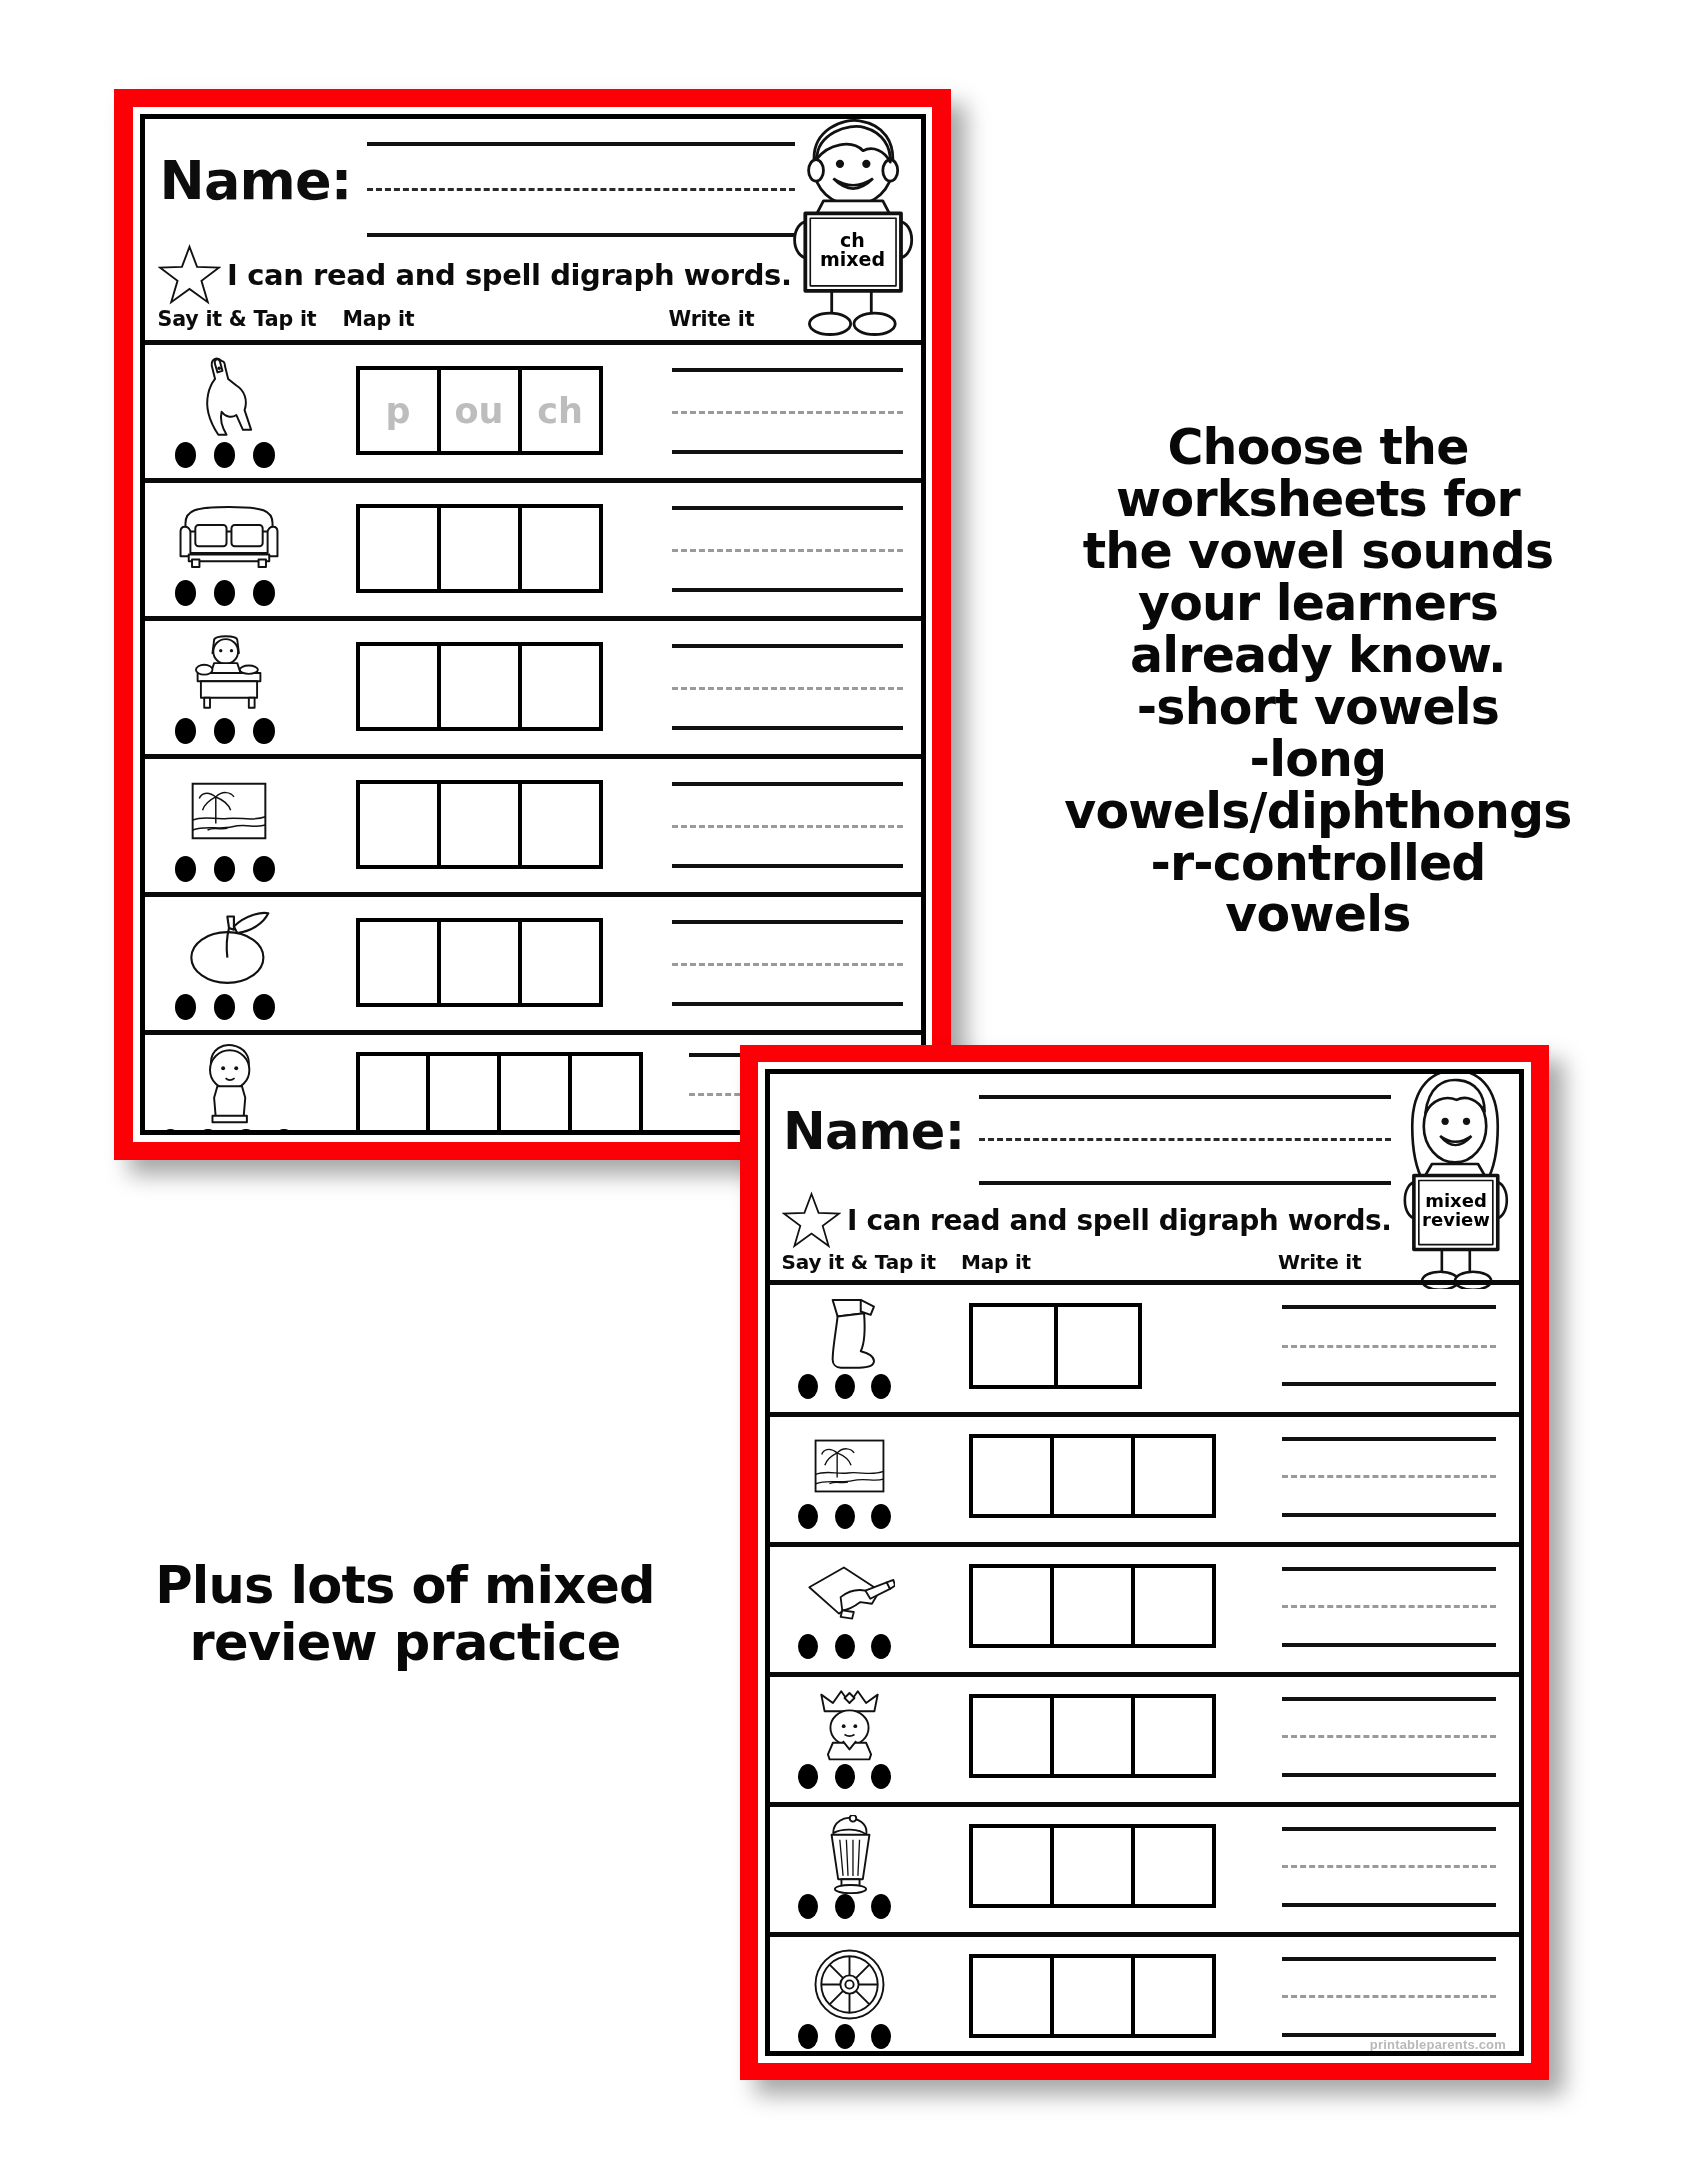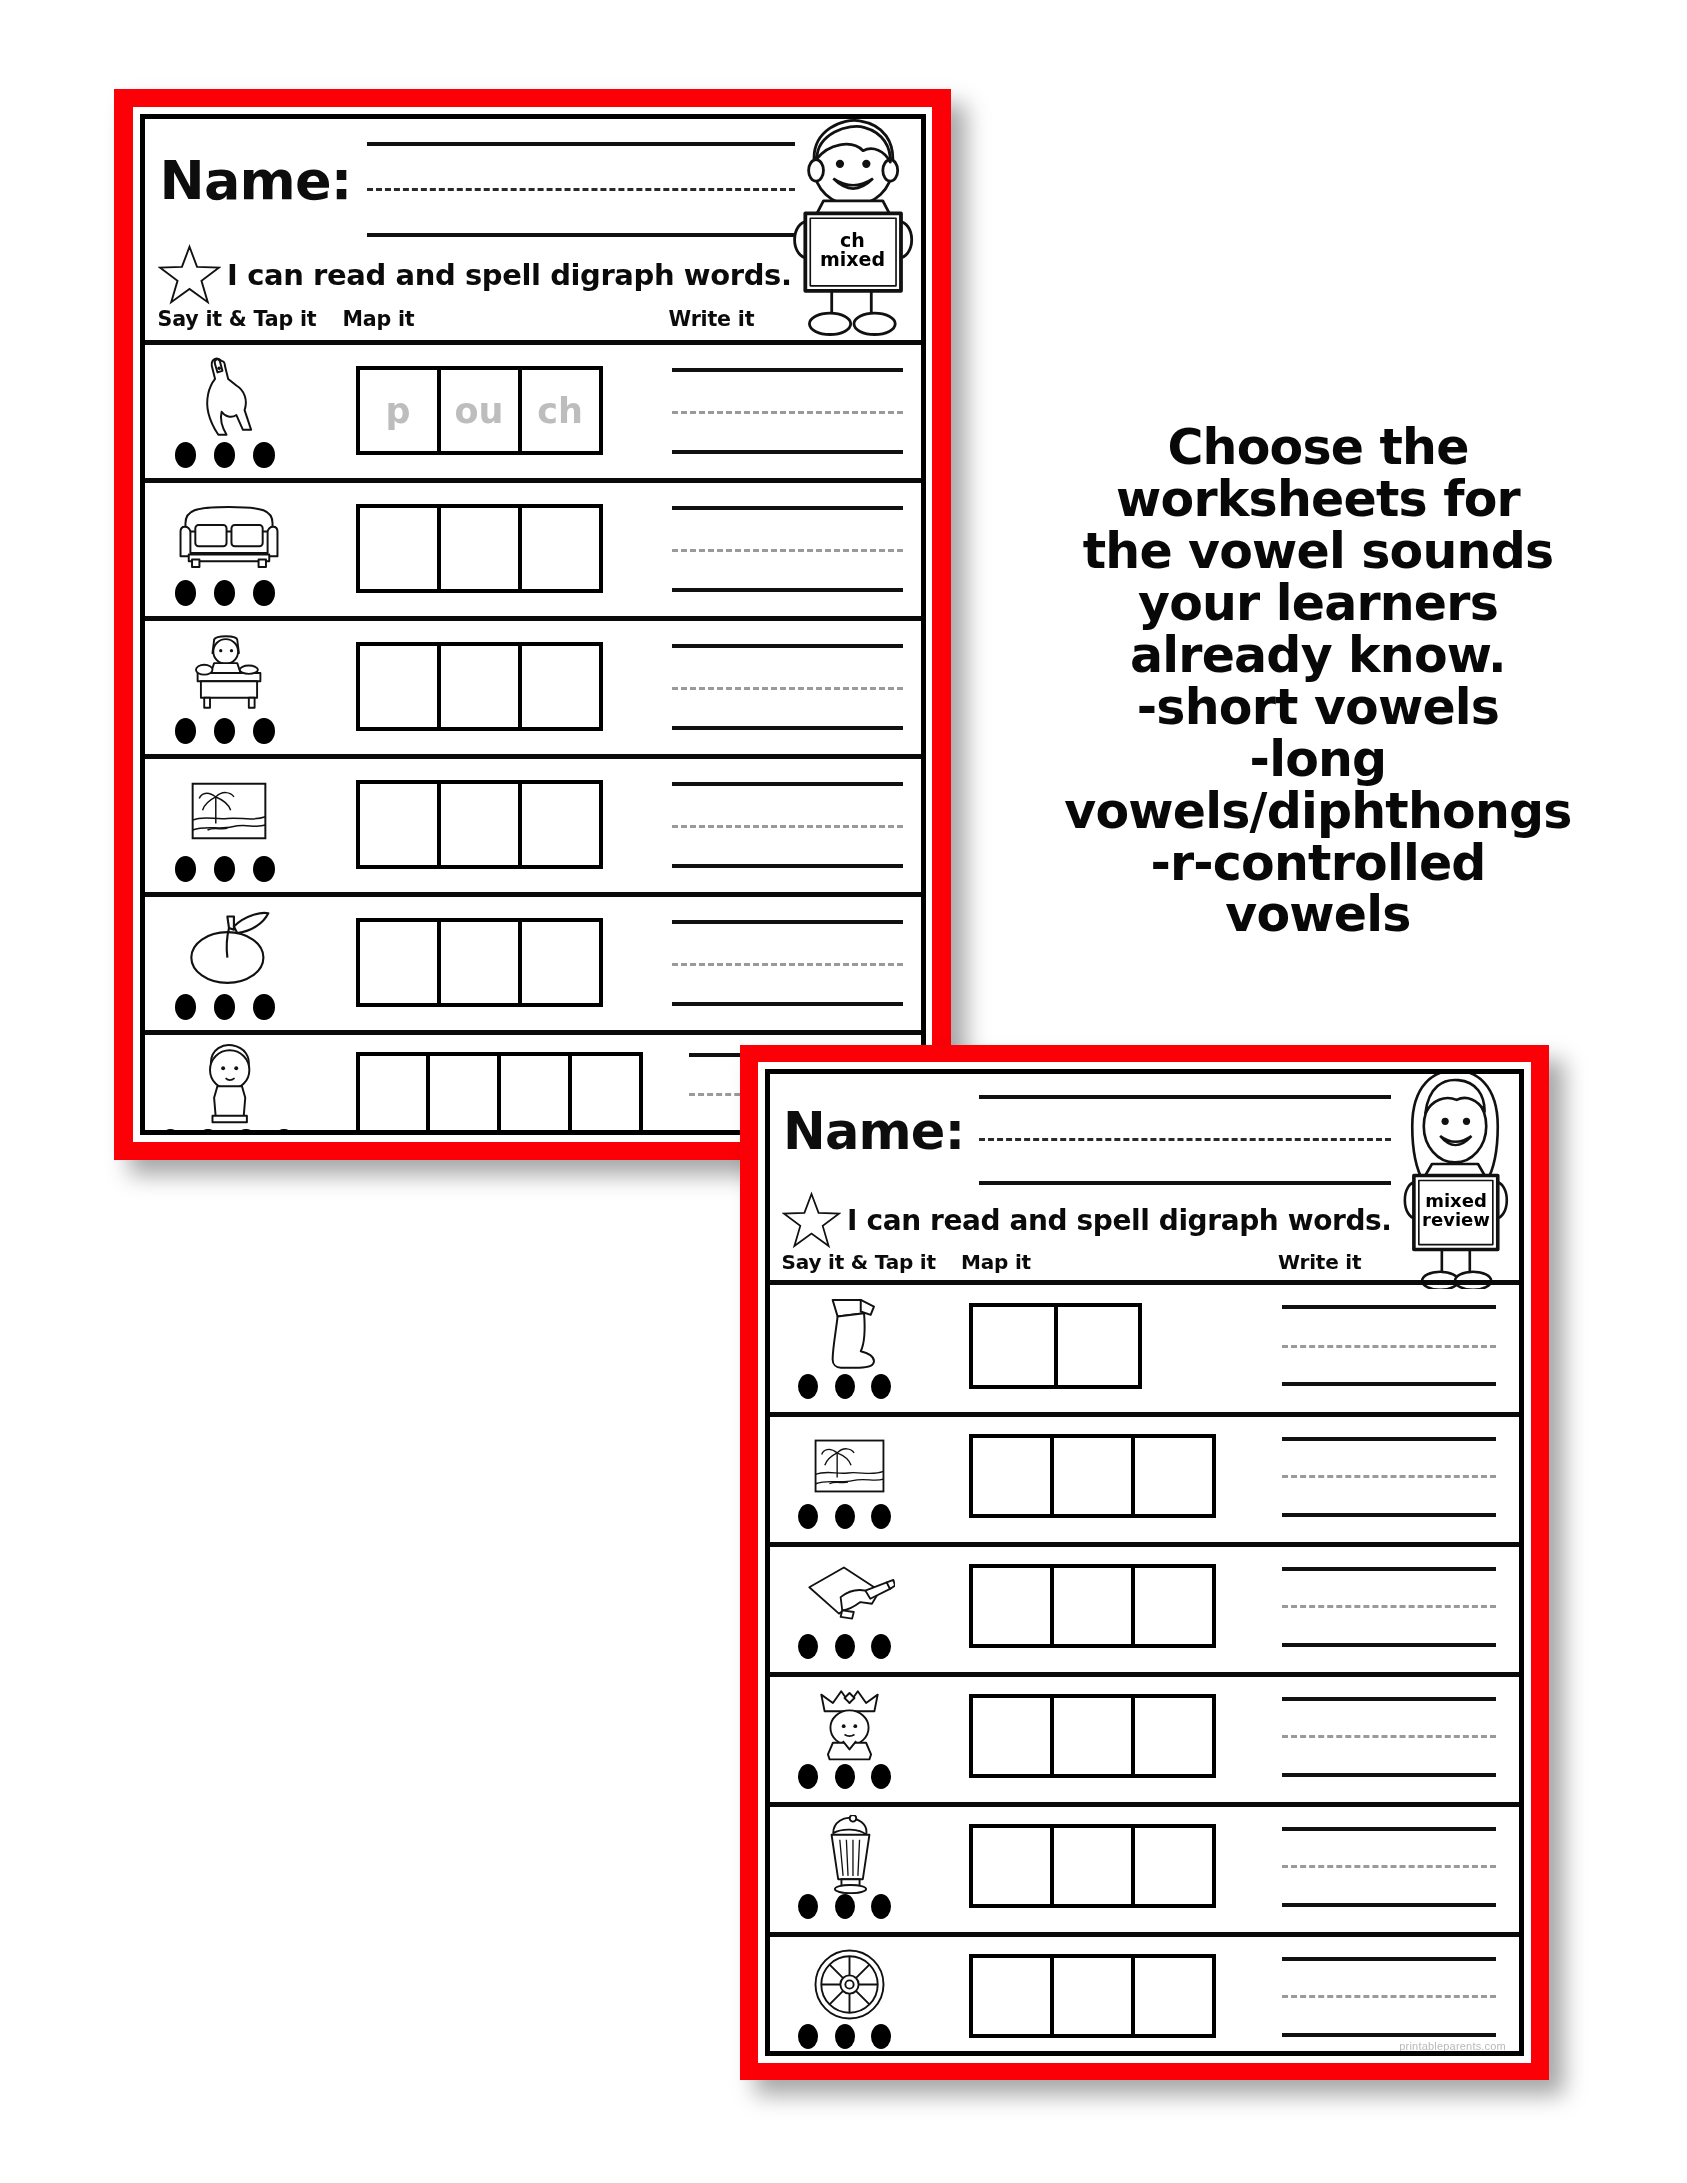--- a/index.html
+++ b/index.html
@@ -695,34 +695,36 @@
               </div>
             <div class="cell" style="flex:1;">
                 <span style="font-size:33px;"></span>
               </div>
           </div>
           <div class="wlines" style="left:512px;top:20px;width:214px;height:81px;">
             <div class="wl-solid" style="top:0;"></div>
             <div class="wl-dash" style="top:38px;"></div>
             <div class="wl-solid" style="top:76px;"></div>
           </div>
-          <div class="watermark" style="right:13px;bottom:5px;font-size:11px;">printableparents.com</div>
+          <div class="watermark" style="right:13px;bottom:5px;font-size:13px;font-weight:bold;">printableparents.com</div>
         </div>
 
       </div>
     </div>
   </div>
 
 
   <div class="promo" style="left:1001px;top:422px;width:634px;font-size:49px;">Choose the
 worksheets for
 the vowel sounds
 your learners
 already know.
 -short vowels
 -long
 vowels/diphthongs
 -r-controlled
 vowels</div>
 
+  <div class="promo-bottom" style="left:92px;top:1557px;width:626px;font-size:51px;">Plus lots of mixed
+review practice</div>
 
 </div>
 
 
 </body></html>

